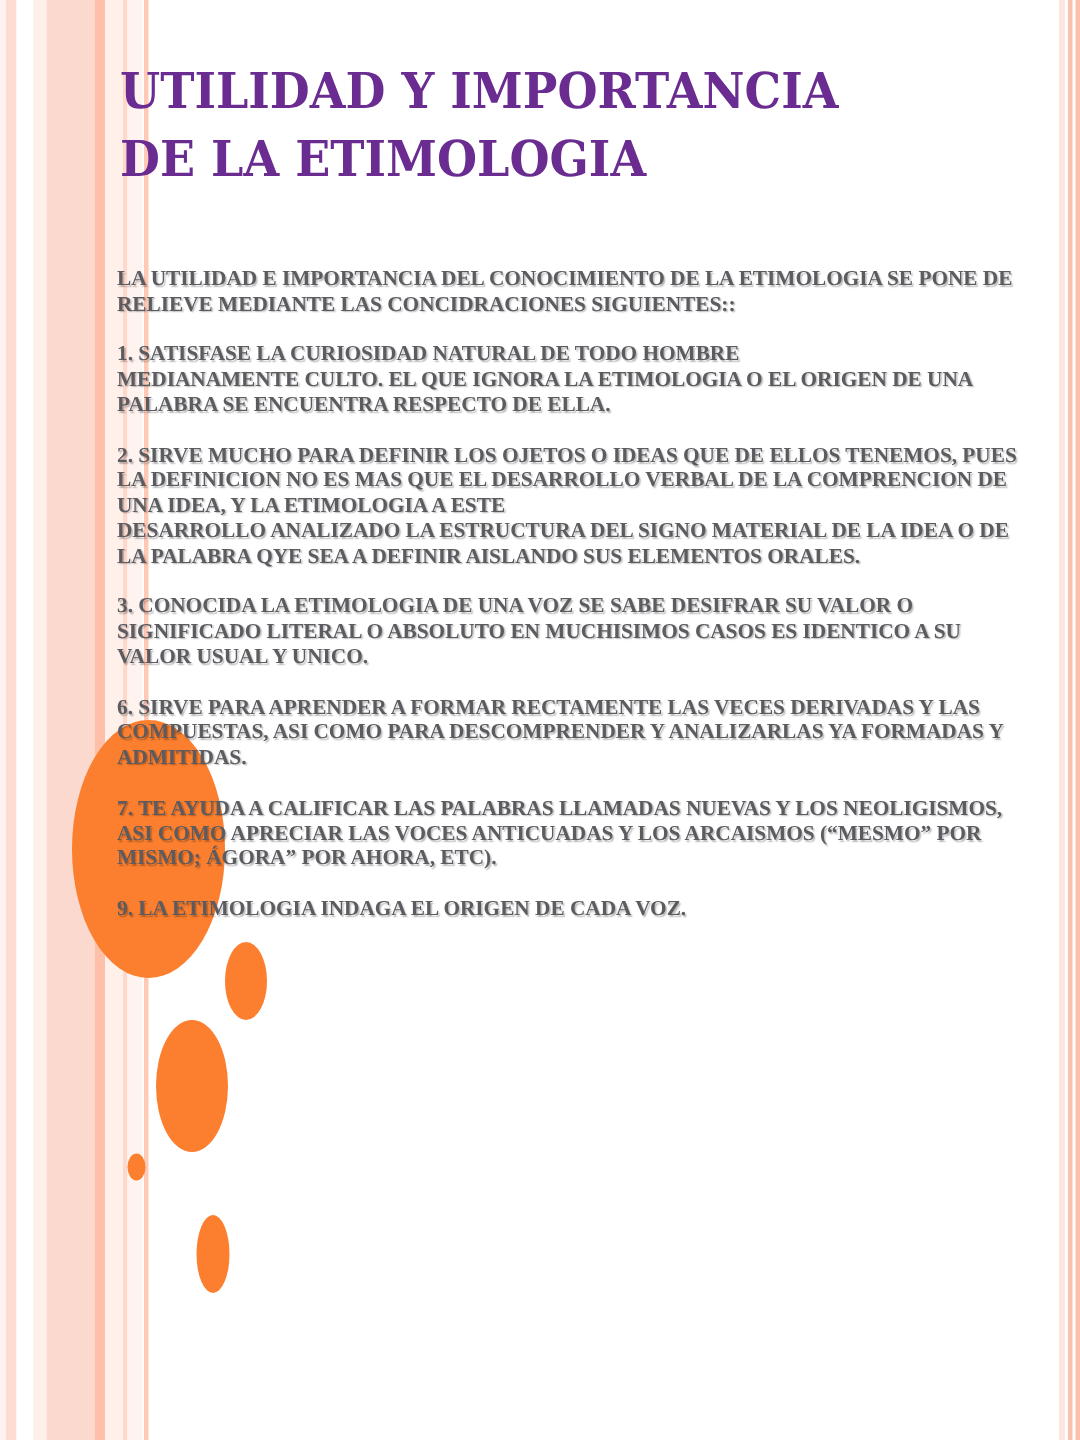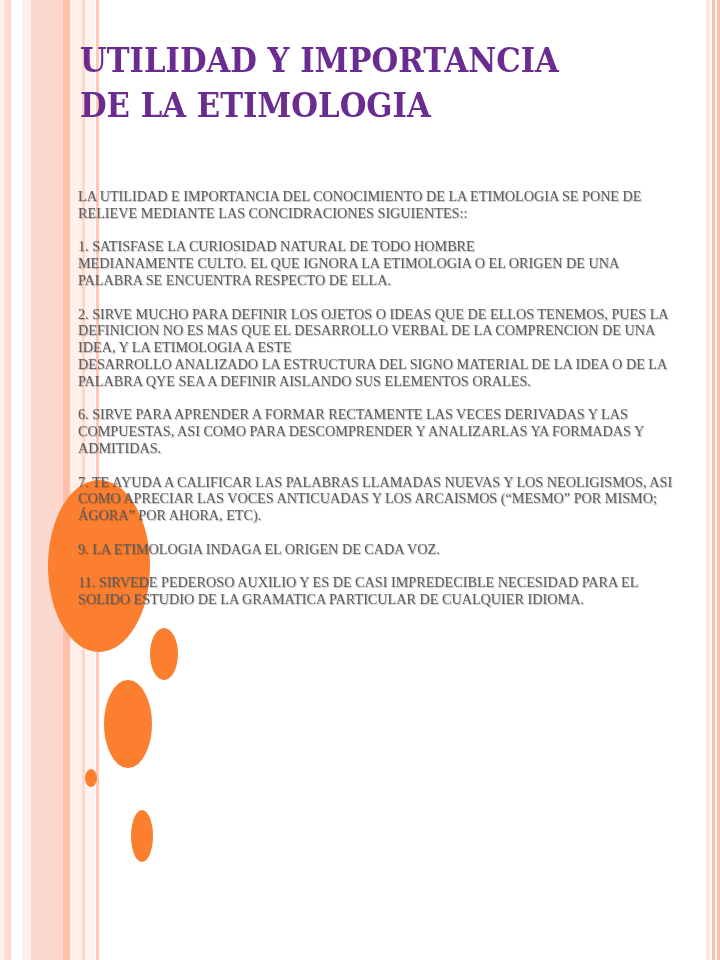--- a/index.html
+++ b/index.html
@@ -14,23 +14,23 @@
       margin: 0;
       font-family: "DejaVu Serif", "Liberation Serif", serif;
       font-weight: bold;
       font-size: 33px; line-height: 45px;
       color: #6a2c91;
       letter-spacing: 0px;
       transform: scaleX(0.93); transform-origin: left top;
       white-space: nowrap;
     }
     .body-text {
-      position: absolute; left: 78px; top: 188px; width: 600px;
+      position: absolute; left: 78px; top: 178px; width: 600px;
       font-family: "Liberation Serif", "DejaVu Serif", serif;
-      font-weight: normal;
+      font-weight: bold;
       font-size: 14.2px; line-height: 16.8px;
       color: #5b5b60;
       text-shadow: 1px 1px 1px rgba(0,0,0,0.28);
       text-transform: uppercase;
     }
     .para { margin: 0 0 16.8px 0; white-space: pre-line; }
   </style>
 </head>
 <body>
 
@@ -65,17 +65,17 @@
   <span>UTILIDAD Y IMPORTANCIA</span><br>
   <span>DE LA ETIMOLOGIA</span>
 </h1>
 
 <div class="body-text">
   <p class="para">LA UTILIDAD  E IMPORTANCIA DEL CONOCIMIENTO  DE LA ETIMOLOGIA SE PONE DE RELIEVE  MEDIANTE LAS CONCIDRACIONES SIGUIENTES::</p>
   <p class="para">1.  SATISFASE LA CURIOSIDAD NATURAL DE TODO HOMBRE
 MEDIANAMENTE CULTO. EL QUE IGNORA LA ETIMOLOGIA O EL ORIGEN DE UNA PALABRA SE ENCUENTRA RESPECTO DE ELLA.</p>
   <p class="para">2.  SIRVE MUCHO PARA DEFINIR LOS OJETOS O IDEAS  QUE DE ELLOS TENEMOS, PUES LA DEFINICION  NO ES MAS QUE EL DESARROLLO VERBAL DE  LA COMPRENCION  DE UNA IDEA, Y LA ETIMOLOGIA  A ESTE
 DESARROLLO ANALIZADO  LA ESTRUCTURA DEL  SIGNO MATERIAL  DE LA IDEA O DE LA PALABRA   QYE SEA A DEFINIR AISLANDO SUS ELEMENTOS ORALES.</p>
+  <p class="para">3. CONOCIDA LA ETIMOLOGIA  DE UNA VOZ  SE SABE DESIFRAR   SU VALOR O SIGNIFICADO LITERAL O ABSOLUTO EN MUCHISIMOS CASOS  ES IDENTICO A SU VALOR USUAL Y UNICO.</p>
   <p class="para">6.  SIRVE PARA APRENDER A FORMAR RECTAMENTE LAS VECES DERIVADAS Y LAS COMPUESTAS, ASI COMO PARA DESCOMPRENDER Y ANALIZARLAS YA FORMADAS Y ADMITIDAS.</p>
   <p class="para">7. TE AYUDA A CALIFICAR LAS PALABRAS  LLAMADAS NUEVAS Y LOS NEOLIGISMOS, ASI COMO APRECIAR LAS VOCES ANTICUADAS  Y LOS ARCAISMOS (“MESMO” POR MISMO; ÁGORA” POR AHORA, ETC).</p>
   <p class="para">9. LA ETIMOLOGIA INDAGA EL ORIGEN DE CADA VOZ.</p>
-  <p class="para">11. SIRVEDE PEDEROSO AUXILIO Y ES DE CASI IMPREDECIBLE NECESIDAD PARA EL SOLIDO  ESTUDIO DE LA GRAMATICA PARTICULAR  DE CUALQUIER IDIOMA.</p>
 </div>
 
 </body></html>

